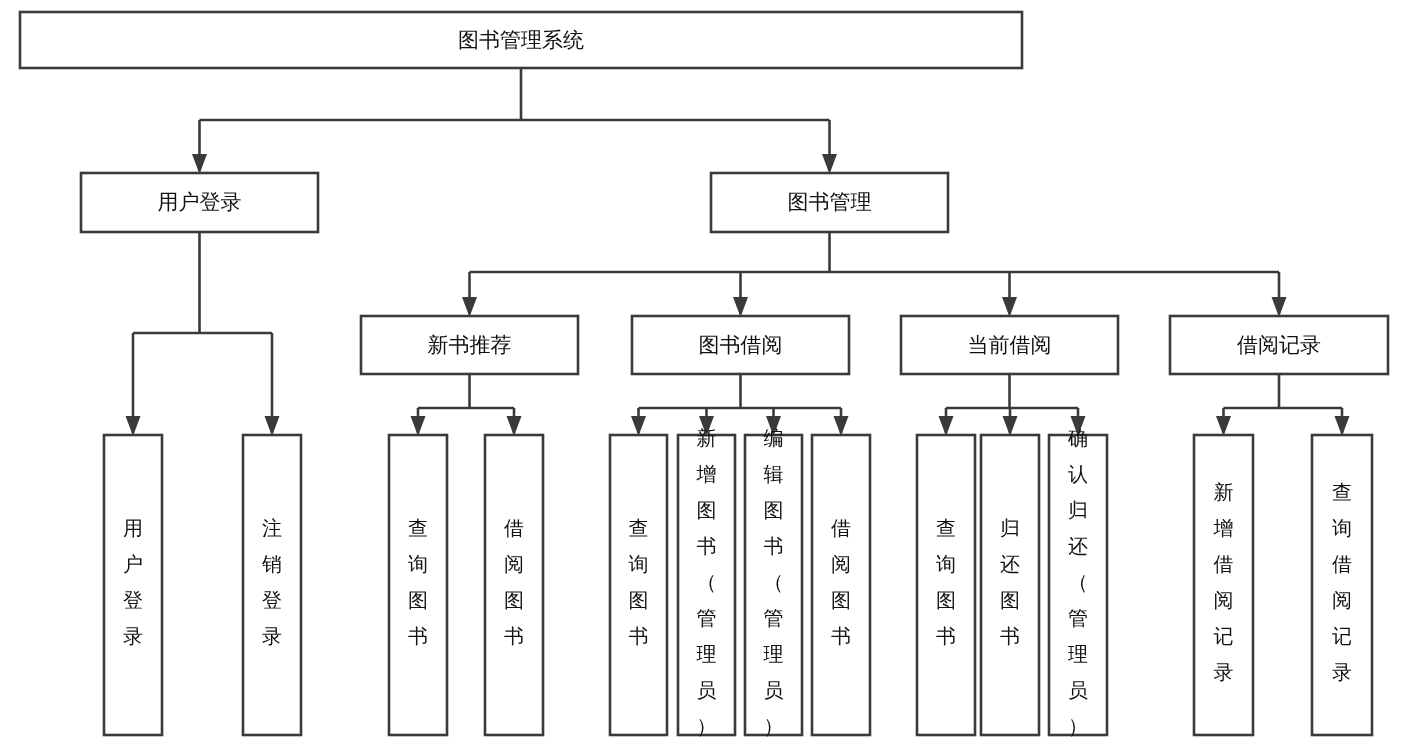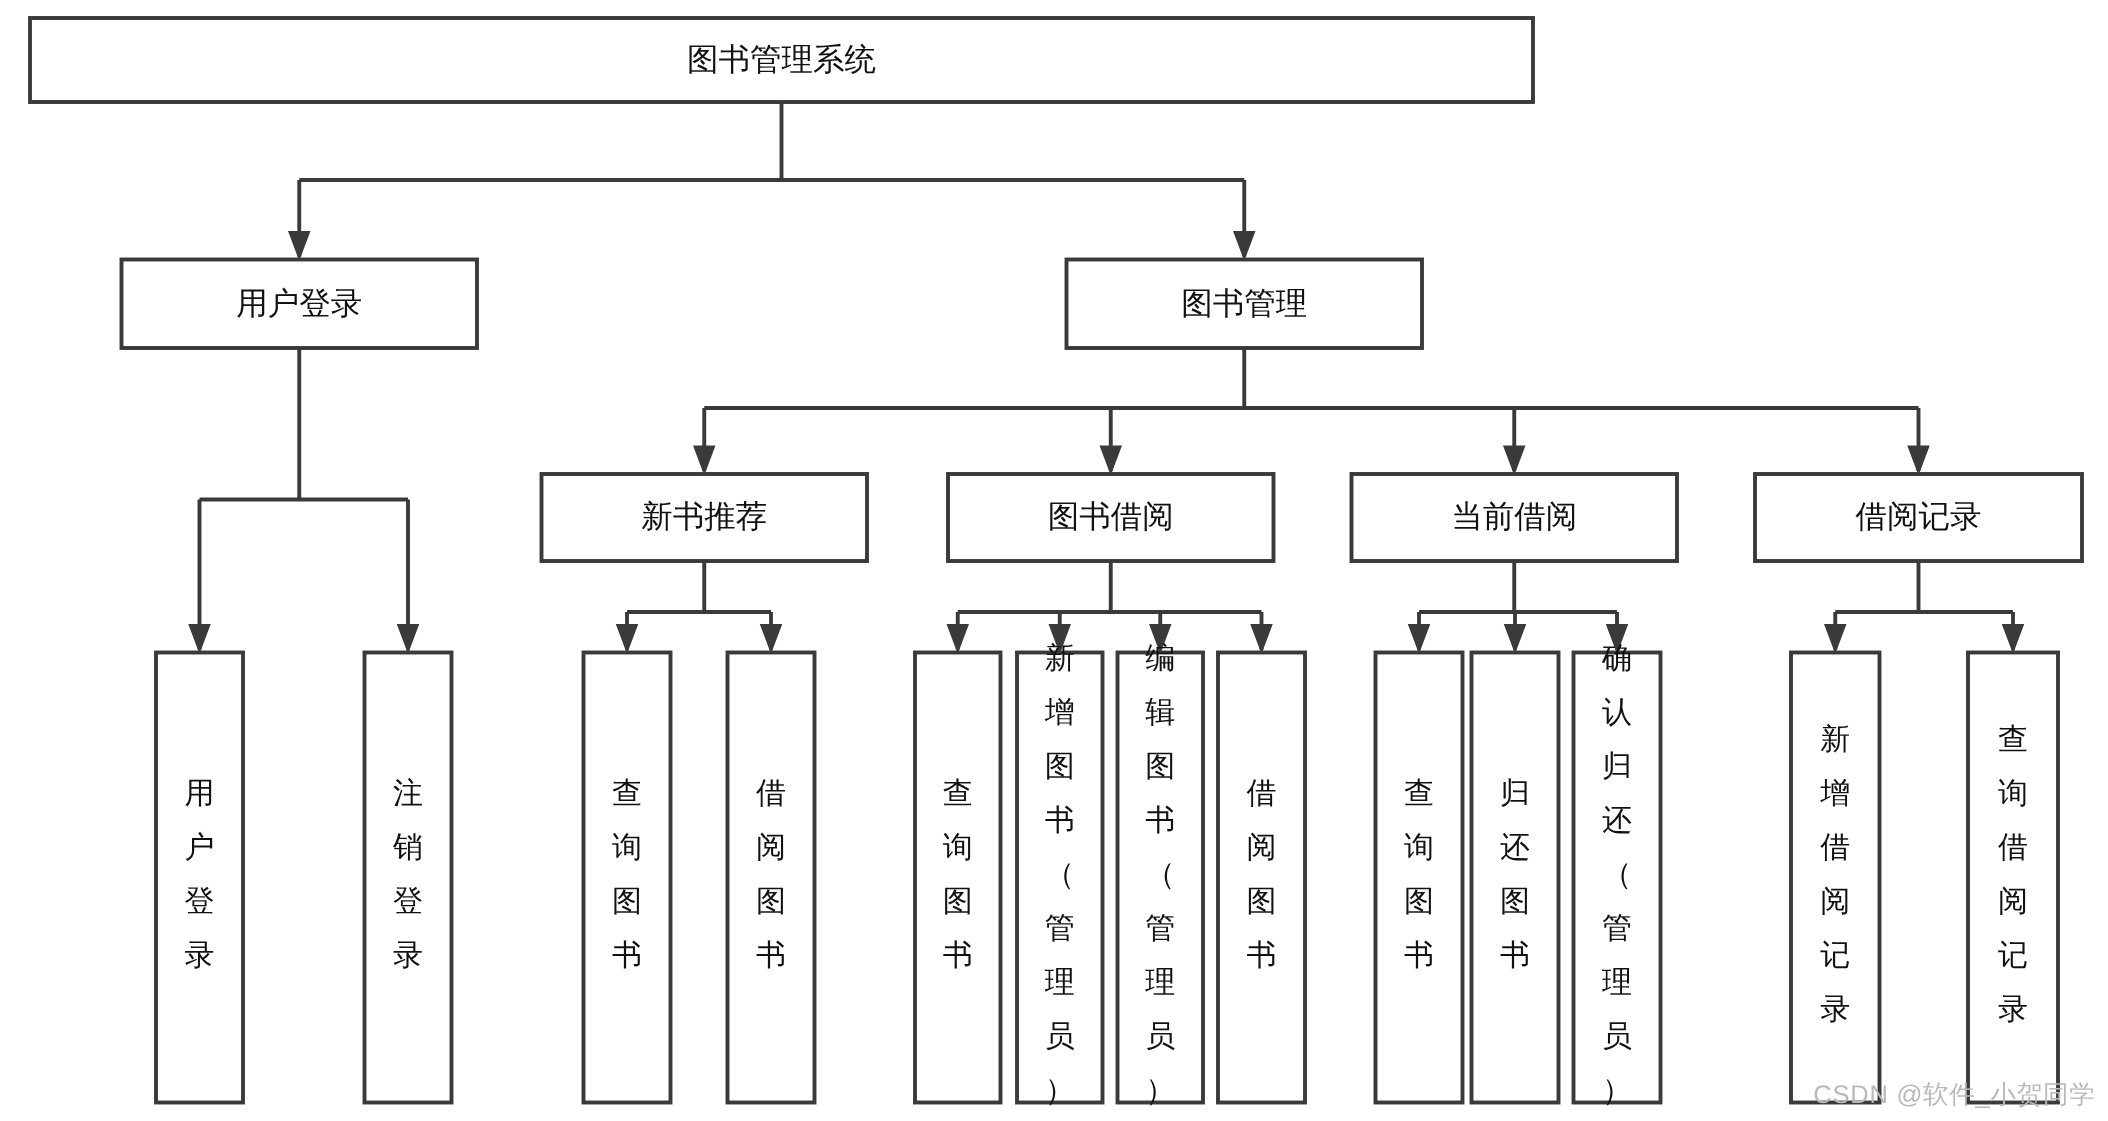--- a/index.html
+++ b/index.html
@@ -261,14 +261,13 @@
           <rect x="1312" y="435" width="60" height="300" class="node-box"></rect>
           <text x="1342" y="499" class="node-label-v">查</text>
           <text x="1342" y="535" class="node-label-v">询</text>
           <text x="1342" y="571" class="node-label-v">借</text>
           <text x="1342" y="607" class="node-label-v">阅</text>
           <text x="1342" y="643" class="node-label-v">记</text>
           <text x="1342" y="679" class="node-label-v">录</text>
         </g>
       </g>
   </svg>
-  <div class="watermark-text">CSDN @软件_小贺同学</div>
 </div>
 
 </body></html>

